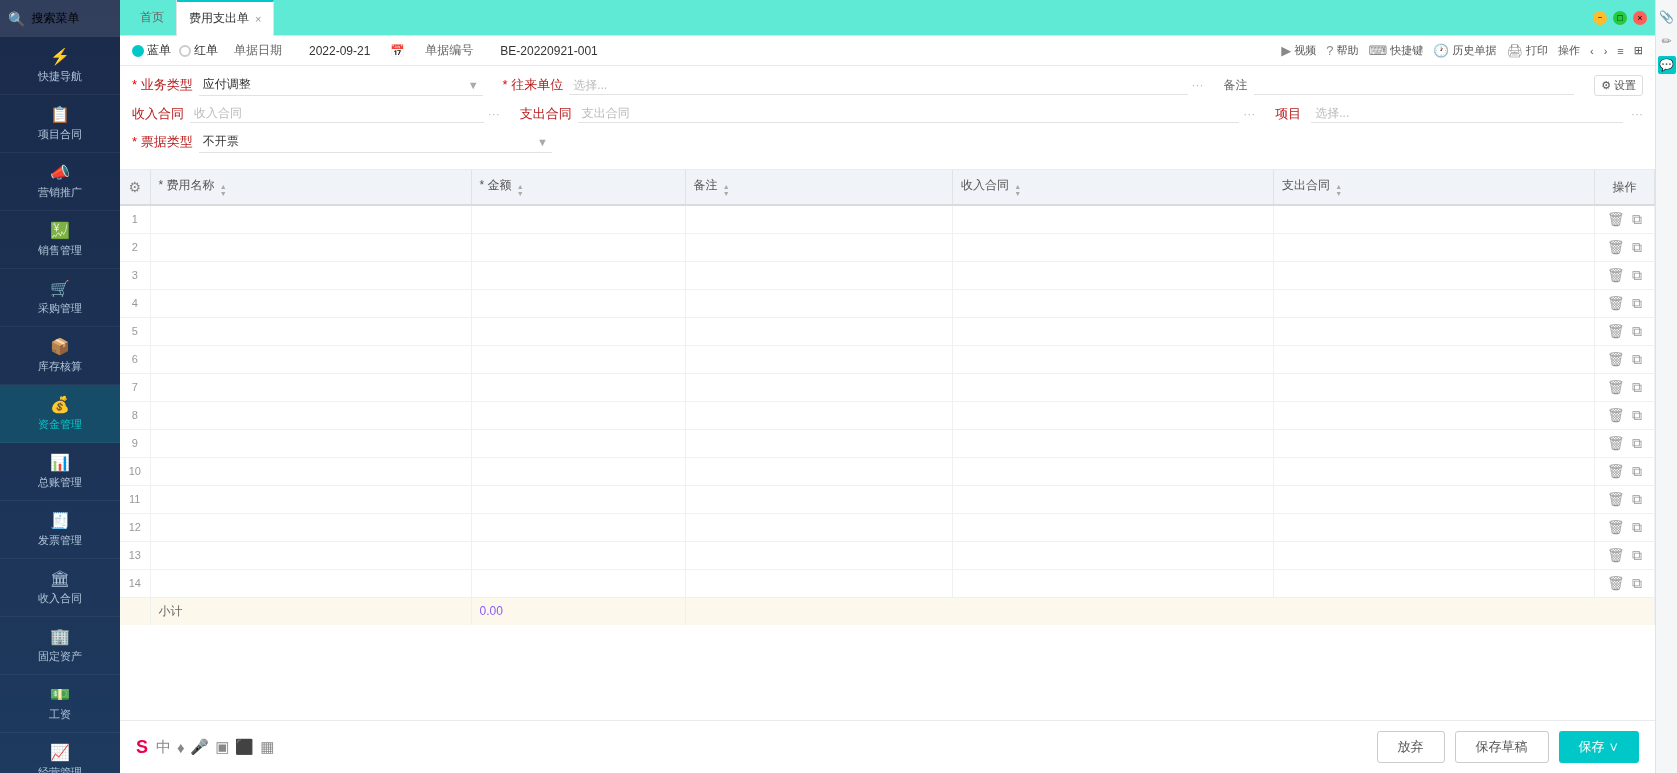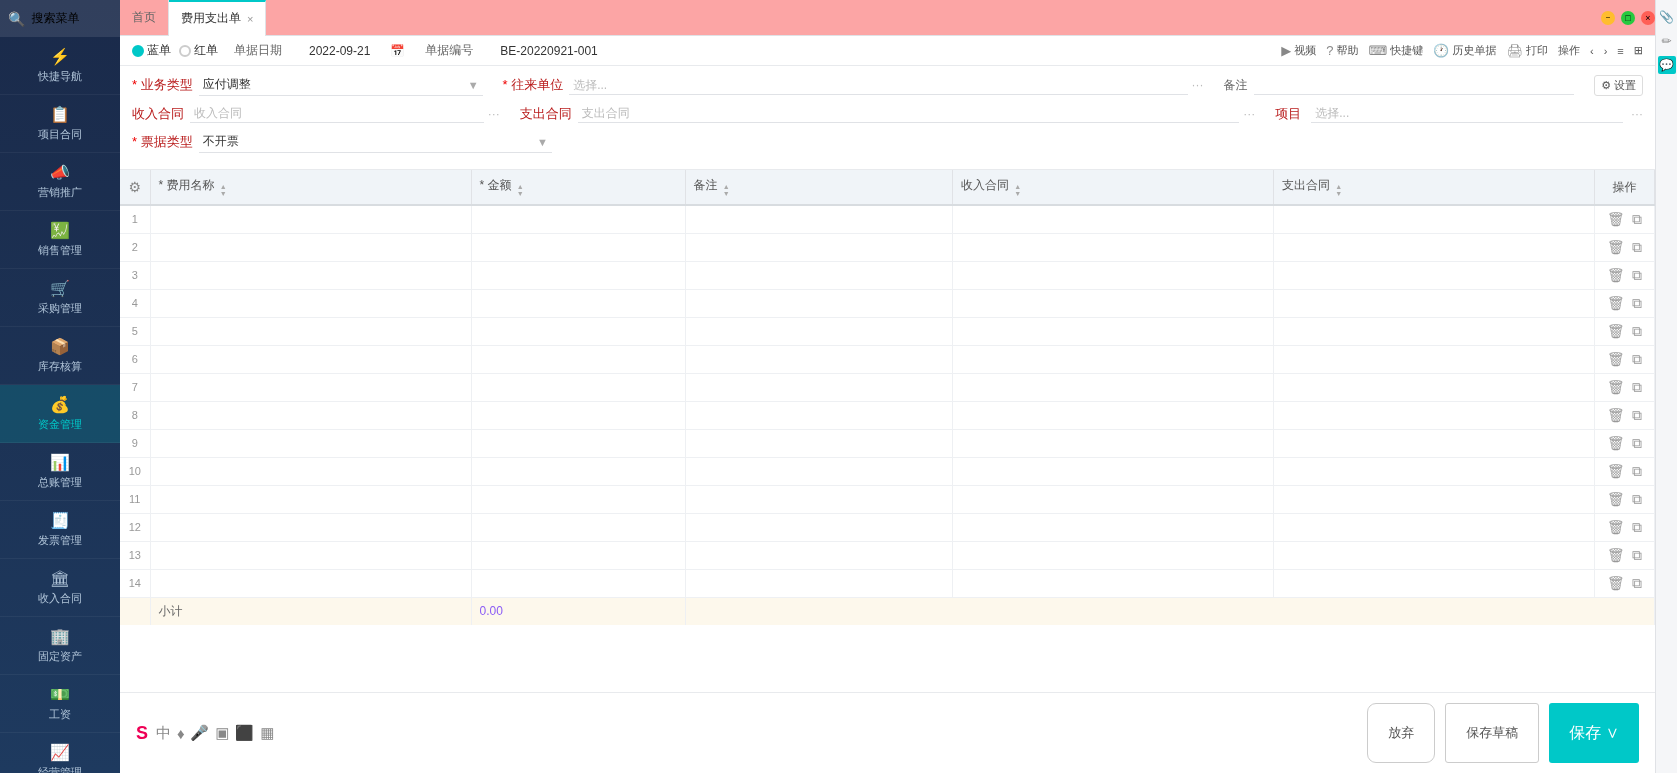--- a/index.html
+++ b/index.html
@@ -41,23 +41,23 @@
       display: flex;
       flex-direction: column;
       background: #f0f2f5;
       overflow: hidden;
     }
 
     
     .tabs-bar {
       display: flex;
       align-items: center;
-      background: #fca5a5;
+      background: #5eead4;
       border-bottom: 1px solid #e0e2e6;
-      padding: 0 0;
+      padding: 0 8px;
       height: 36px;
       flex-shrink: 0;
     }
     .tab {
       display: flex;
       align-items: center;
       padding: 0 12px;
       height: 36px;
       cursor: pointer;
       font-size: 12px;
@@ -255,43 +255,43 @@
     .footer-left {
       display: flex;
       align-items: center;
       gap: 8px;
     }
     .footer-logo { font-size: 18px; color: #e05; font-weight: bold; }
     .footer-icons { display: flex; gap: 6px; align-items: center; }
     .footer-icon { font-size: 15px; color: #888; cursor: pointer; }
     .footer-right { display: flex; gap: 10px; }
     .btn-discard {
-      padding: 20px 20px;
+      padding: 6px 20px;
       border: 1px solid #ccc;
       background: #fff;
-      border-radius: 9px;
+      border-radius: 3px;
       font-size: 13px;
       color: #555;
       cursor: pointer;
     }
     .btn-draft {
       padding: 6px 20px;
       border: 1px solid #ccc;
       background: #fff;
       border-radius: 3px;
       font-size: 13px;
       color: #555;
       cursor: pointer;
     }
     .btn-save {
       padding: 6px 20px;
       border: none;
       background: #00c8c8;
       border-radius: 3px;
-      font-size: 16px;
+      font-size: 13px;
       color: #fff;
       cursor: pointer;
       display: flex;
       align-items: center;
       gap: 3px;
       text-align: center;
     }
 
     
     .right-panel {

